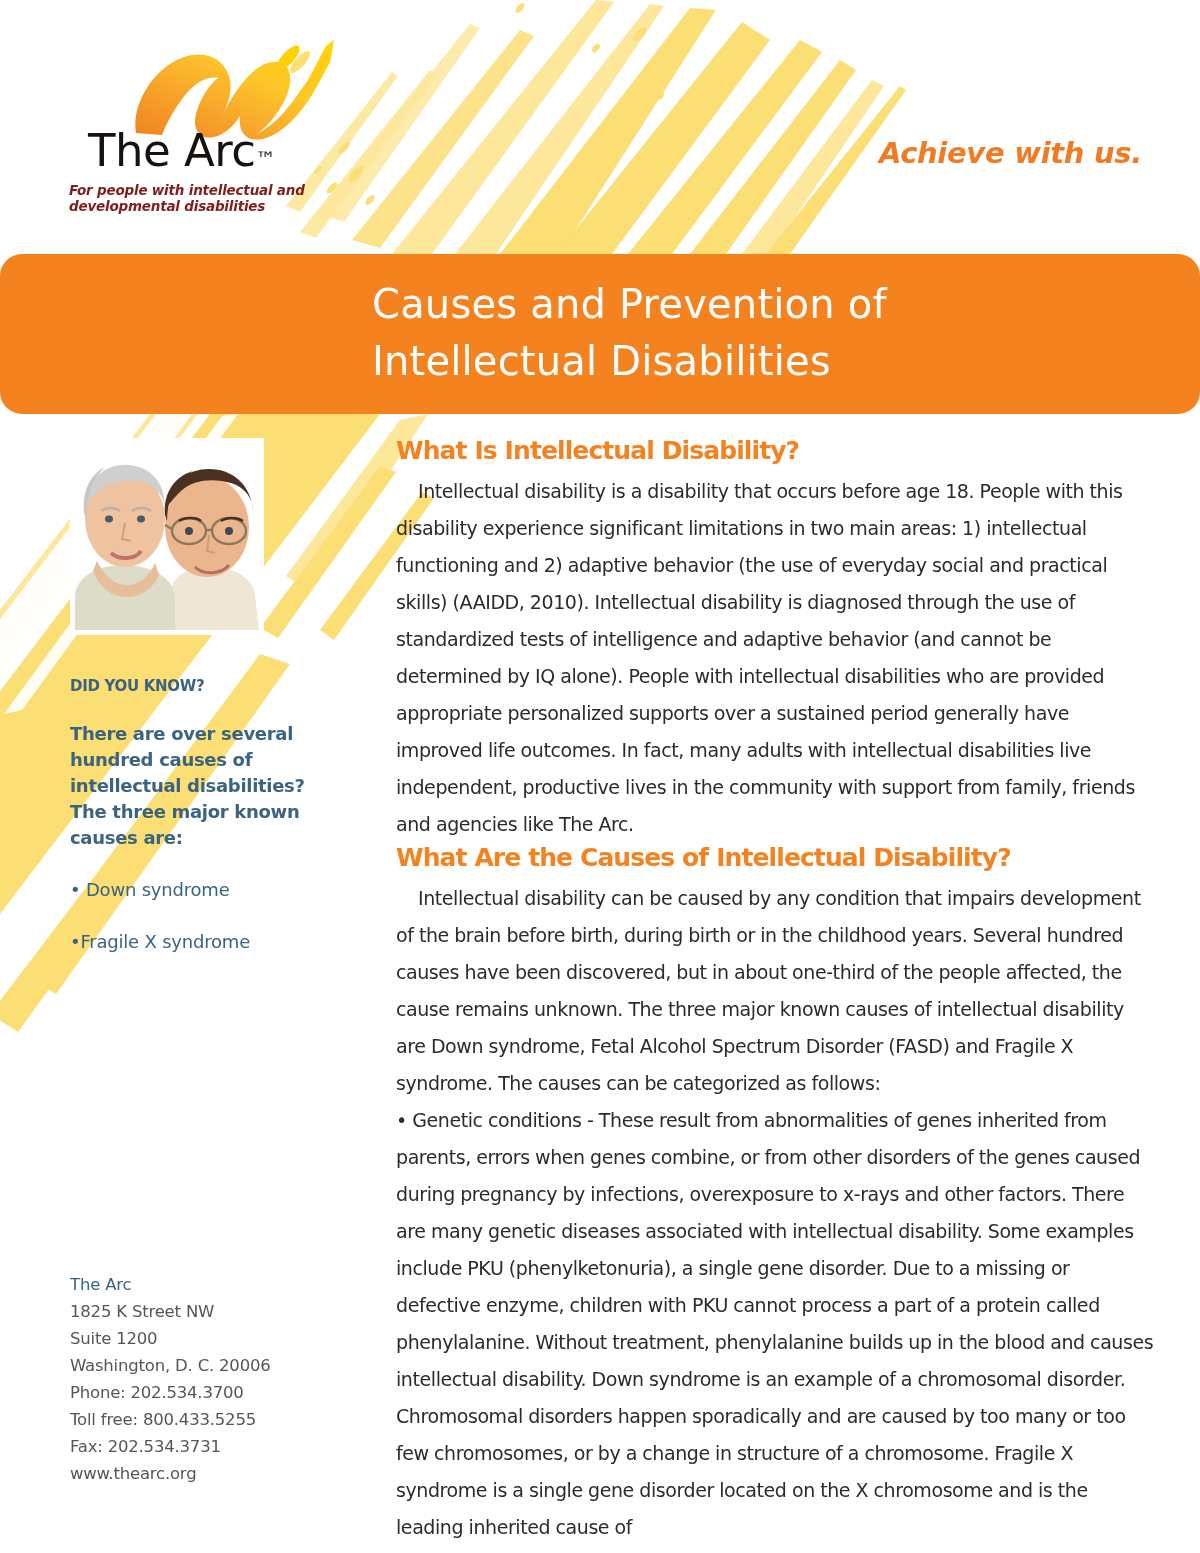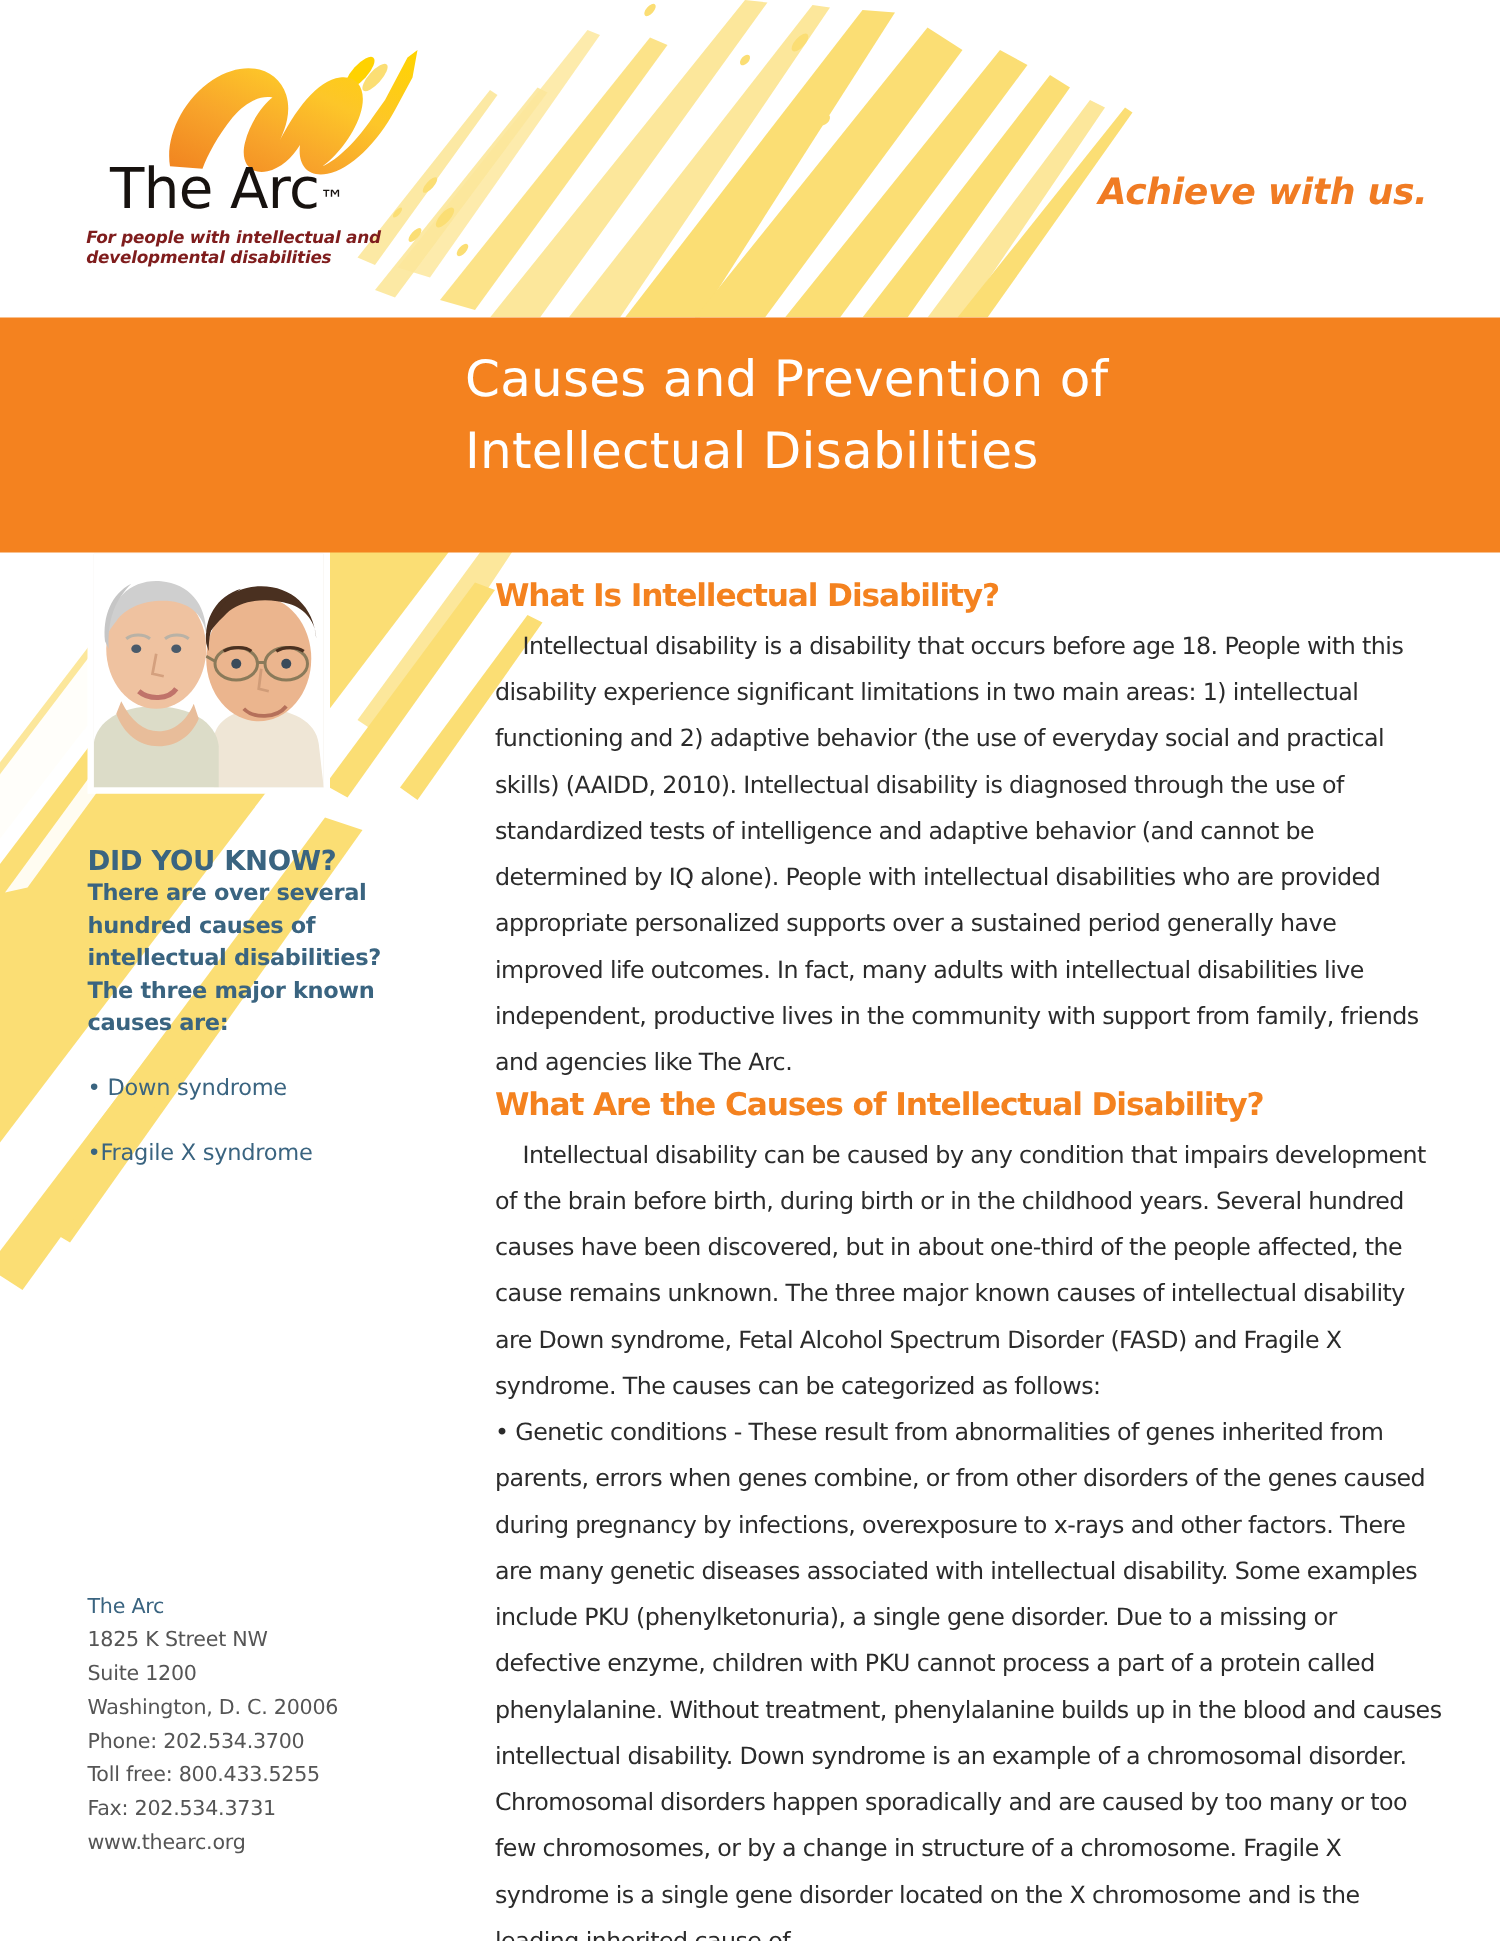--- a/index.html
+++ b/index.html
@@ -80,23 +80,24 @@
     color: #F07B23;
     letter-spacing: -0.3px;
     white-space: nowrap;
     z-index: 4;
   }
 
   
   .banner {
     position: absolute;
     left: 0; top: 254px;
-    width: 1200px; height: 188px;
+    width: 1200px; height: 160px;
     background: #F4821F;
     z-index: 5;
+    border-radius: 22px;
   }
   .banner-title {
     position: absolute;
     left: 372px; top: 22px;
     color: #ffffff;
     font-family: "DejaVu Sans", sans-serif;
     font-weight: normal;
     font-size: 40px;
     line-height: 57px;
     letter-spacing: 0.2px;
@@ -143,23 +144,24 @@
   .photo svg { display: block; width: 184px; height: 187px; }
 
   .didyouknow {
     position: absolute;
     left: 70px; top: 263px;
     width: 260px;
     color: #3A6480;
     font-family: "DejaVu Sans", sans-serif;
   }
   .dyk-head {
-    font-size: 22px;
+    font-size: 15px;
     font-weight: bold;
     letter-spacing: -0.3px;
+    margin-bottom: 26px;
   }
   .dyk-body {
     font-size: 18px;
     line-height: 26px;
     font-weight: bold;
     letter-spacing: -0.3px;
     white-space: pre-line;
     margin-bottom: 26px;
   }
   .dyk-bullet {
@@ -193,21 +195,21 @@
   }
   .sec-head {
     color: #F4821F;
     font-family: "DejaVu Sans", sans-serif;
     font-weight: bold;
     font-size: 25px;
     letter-spacing: -0.9px;
     margin-bottom: 8px;
     white-space: nowrap;
   }
-  .sec-head.first { margin-top: 48px; }
+  .sec-head.first { margin-top: 22px; }
   .sec-head.second { }
   .para {
     color: #2b2b2b;
     font-family: "DejaVu Sans", sans-serif;
     font-size: 19px;
     line-height: 37px;
     letter-spacing: -0.42px;
     text-align: left;
     word-spacing: -0.2px;
   }

